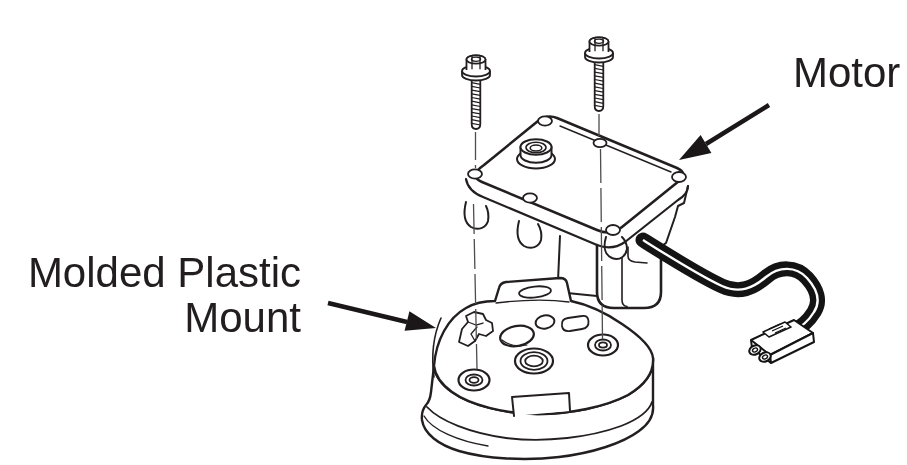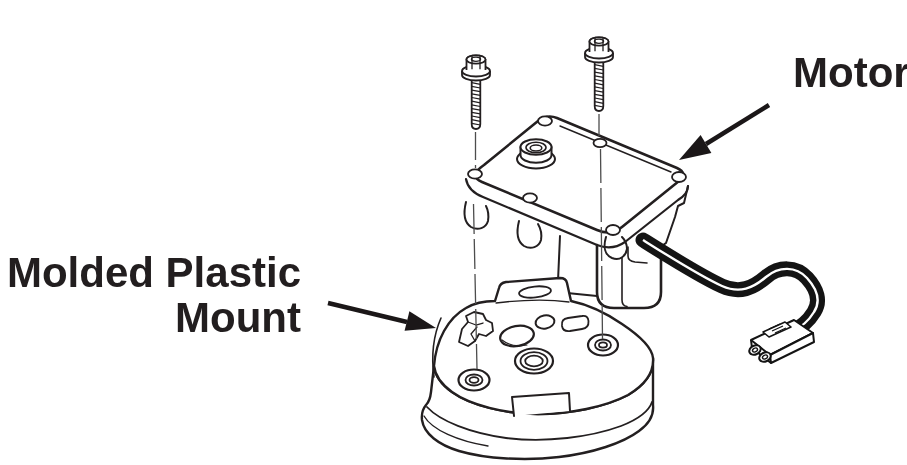--- a/index.html
+++ b/index.html
@@ -1,17 +1,17 @@
 <!DOCTYPE html>
 <html><head>
 <meta charset="utf-8">
 <style>
   html,body{margin:0;padding:0;background:#ffffff;}
   .stage{position:relative;width:907px;height:465px;background:#ffffff;overflow:hidden;
-         font-family:"Liberation Sans", sans-serif;font-weight:bold;}
+         font-family:"Liberation Sans", sans-serif;}
   svg{display:block;}
   text.callout{font-family:"Liberation Sans", sans-serif;font-size:42px;}
 </style>
 </head>
 <body>
 
 <div class="stage">
 <svg width="907" height="465" viewBox="0 0 907 465">
   <defs>
     <g id="screw" stroke="#231f20" stroke-width="1.8" fill="none">

